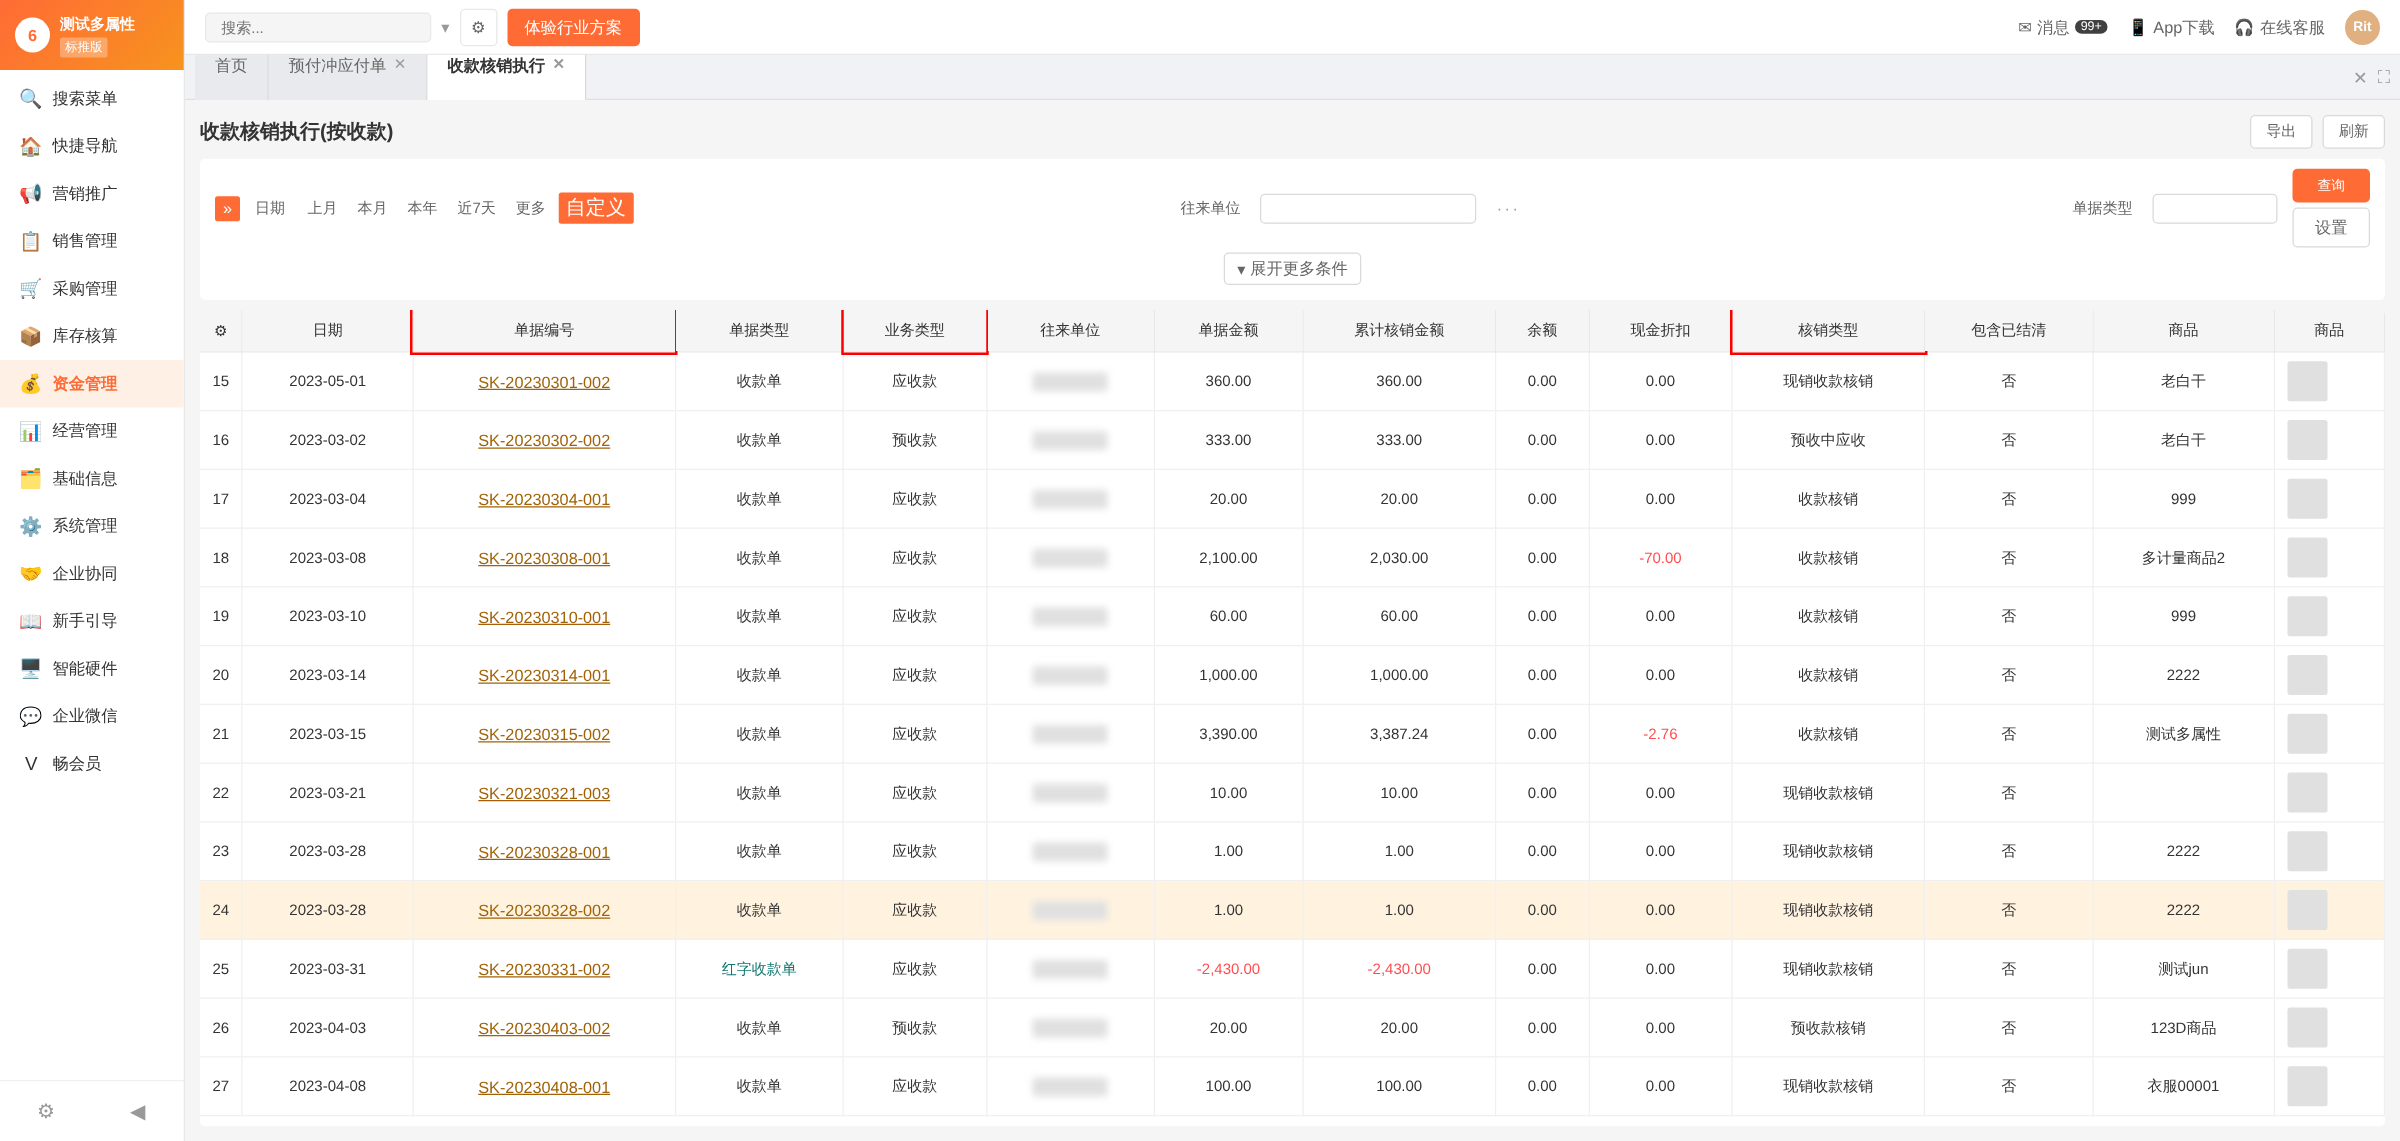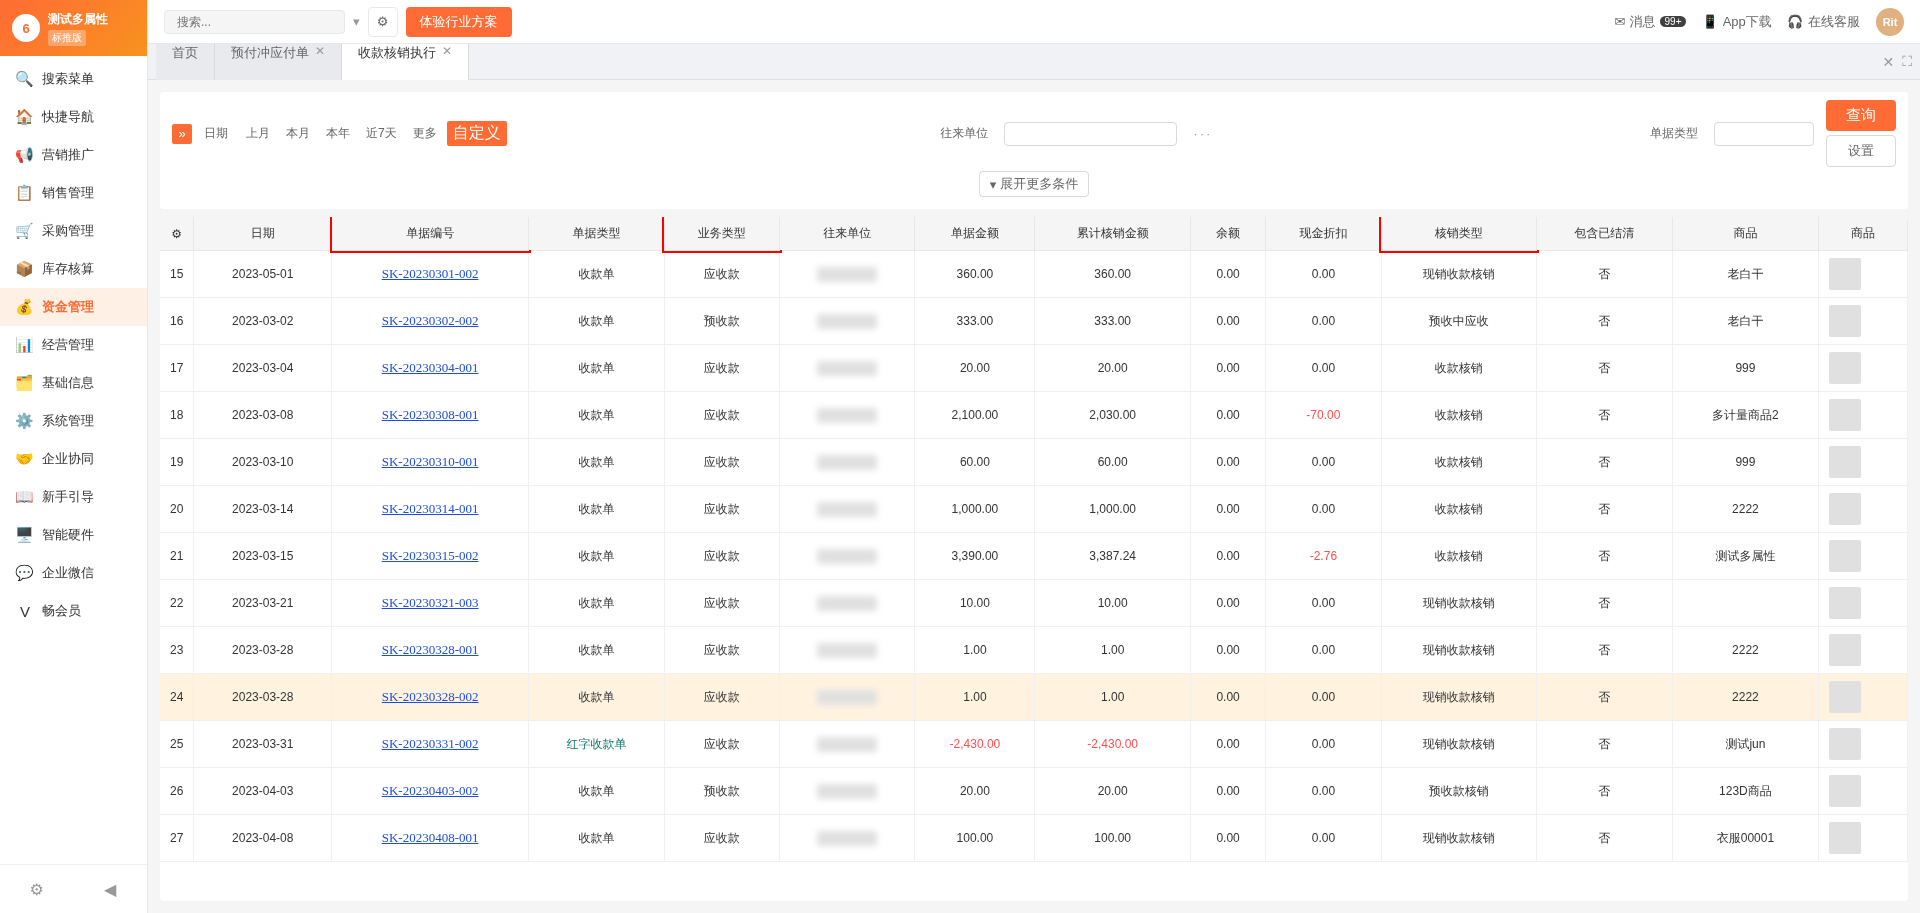--- a/index.html
+++ b/index.html
@@ -28,21 +28,21 @@
     .topbar-gear { width: 30px; height: 30px; border: 1px solid #e8e8e8; border-radius: 4px; display: flex; align-items: center; justify-content: center; cursor: pointer; color: #666; }
     .topbar-btn { background: #ff6b35; color: #fff; border: none; border-radius: 4px; padding: 6px 14px; cursor: pointer; font-size: 13px; }
     .topbar-right { display: flex; align-items: center; gap: 16px; }
     .topbar-right-item { display: flex; align-items: center; gap: 4px; color: #666; cursor: pointer; font-size: 12px; }
     .badge { background: #404040; color: #fff; border-radius: 10px; padding: 0 5px; font-size: 10px; min-width: 16px; text-align: center; }
     .user-avatar { width: 28px; height: 28px; background: #e0e0e0; border-radius: 50%; }
 
     
     .tabbar { height: 36px; background: #f0f2f5; display: flex; align-items: center; border-bottom: 1px solid #e0e0e0; padding: 0 8px; gap: 0; }
     .tab { height: 36px; display: flex; align-items: flex-start; padding: 0 16px; background: #e8eaed; cursor: pointer; border-right: 1px solid #d9d9d9; color: #666; font-size: 13px; gap: 6px; }
-    .tab.active { background: #fff; color: #333; font-weight: 400; }
+    .tab.active { background: #fff; color: #333; font-weight: 700; }
     .tab-close { color: #999; font-size: 12px; cursor: pointer; }
     .tabbar-right { margin-left: auto; display: flex; align-items: center; gap: 8px; }
     .tabbar-icon { color: #999; cursor: pointer; font-size: 14px; }
 
     
     .content { flex: 1; display: flex; flex-direction: column; overflow: hidden; background: #f5f5f5; padding: 12px; gap: 8px; }
     .page-header { display: flex; align-items: center; justify-content: space-between; }
     .page-title { font-size: 16px; font-weight: bold; color: #333; }
     .page-actions { display: flex; gap: 8px; }
     .action-btn { display: flex; align-items: center; gap: 4px; padding: 4px 12px; border: 1px solid #d9d9d9; border-radius: 4px; background: #fff; cursor: pointer; color: #666; font-size: 12px; }
@@ -52,33 +52,33 @@
     .filter-row { display: flex; align-items: center; gap: 12px; flex-wrap: wrap; }
     .filter-label { color: #666; font-size: 12px; white-space: nowrap; }
     .filter-toggle { width: 20px; height: 20px; background: #ff6b35; display: flex; align-items: center; justify-content: center; color: #fff; cursor: pointer; border-radius: 2px; }
     .filter-dates { display: flex; align-items: center; gap: 4px; }
     .date-btn { padding: 2px 6px; cursor: pointer; color: #666; font-size: 12px; border-radius: 2px; }
     .date-custom { background: #ff6b35; color: #fff; padding: 2px 6px; border-radius: 2px; font-size: 16px; cursor: pointer; }
     .filter-range { color: #ff6b35; font-size: 12px; }
     .filter-input { border: 1px solid #d9d9d9; border-radius: 4px; padding: 4px 8px; color: #999; font-size: 12px; min-width: 120px; }
     .filter-select { border: 1px solid #d9d9d9; border-radius: 4px; padding: 4px 24px 4px 8px; color: #999; font-size: 12px; min-width: 100px; background: #fff; appearance: none; cursor: pointer; }
     .filter-dots { color: #999; cursor: pointer; letter-spacing: 2px; }
-    .query-btn { background: #ff6b35; color: #fff; border: none; border-radius: 4px; padding: 6px 20px; cursor: pointer; font-size: 15px; }
+    .query-btn { background: #ff6b35; color: #fff; border: none; border-radius: 4px; padding: 6px 20px; cursor: pointer; font-size: 11px; }
     .settings-btn { background: #fff; color: #666; border: 1px solid #d9d9d9; border-radius: 4px; padding: 6px 14px; cursor: pointer; font-size: 13px; }
     .expand-row { display: flex; align-items: center; justify-content: center; padding: 4px 0; }
     .expand-btn { display: flex; align-items: center; gap: 4px; color: #666; cursor: pointer; font-size: 12px; border: 1px solid #d9d9d9; background: #fff; padding: 3px 10px; border-radius: 4px; }
 
     
     .table-container { flex: 1; background: #fff; border-radius: 4px; overflow: auto; }
     table { width: 100%; border-collapse: collapse; }
     thead tr { background: #f5f5f5; }
     th { padding: 8px 10px; text-align: center; font-weight: 500; color: #333; border-bottom: 1px solid #e8e8e8; border-right: 1px solid #e8e8e8; white-space: nowrap; font-size: 12px; position: sticky; top: 0; background: #f5f5f5; z-index: 1; }
     td { padding: 7px 10px; text-align: center; border-bottom: 1px solid #f0f0f0; border-right: 1px solid #f0f0f0; color: #333; font-size: 12px; white-space: nowrap; }
     tbody tr.highlighted { background: #fff3e0; }
-    .link { color: #1d4ed8; cursor: pointer; text-decoration: underline; font-family: Liberation Serif, serif; }
+    .link { color: #a16207; cursor: pointer; text-decoration: underline; }
     .neg-text { color: #ff4d4f; }
     .settings-gear { width: 28px; }
 
     
     .blurred { filter: blur(3px); user-select: none; color: #ccc; background: #e0e0e0; border-radius: 2px; min-width: 60px; display: inline-block; }
 
     
     ::-webkit-scrollbar { width: 6px; height: 6px; }
     ::-webkit-scrollbar-thumb { background: #d9d9d9; border-radius: 3px; }
     .filter-actions { display: flex; flex-direction: column; gap: 4px; margin-left: auto; }
@@ -206,20 +206,27 @@
         <span class="tab-close">✕</span>
       </div>
       <div class="tabbar-right">
       <span class="tabbar-icon">✕</span>
       <span class="tabbar-icon">⛶</span>
     </div>
   </div>
 
   <div class="content">
 
+    <div class="page-header">
+      <div class="page-title">收款核销执行(按收款)</div>
+      <div class="page-actions">
+        <button class="action-btn">导出</button>
+        <button class="action-btn">刷新</button>
+      </div>
+    </div>
 
     <div class="filter-bar">
       <div class="filter-row">
         <div class="filter-toggle">»</div>
         <span class="filter-label">日期</span>
         <div class="filter-dates">
           <span class="date-btn">上月</span>
           <span class="date-btn">本月</span>
           <span class="date-btn">本年</span>
           <span class="date-btn">近7天</span>

